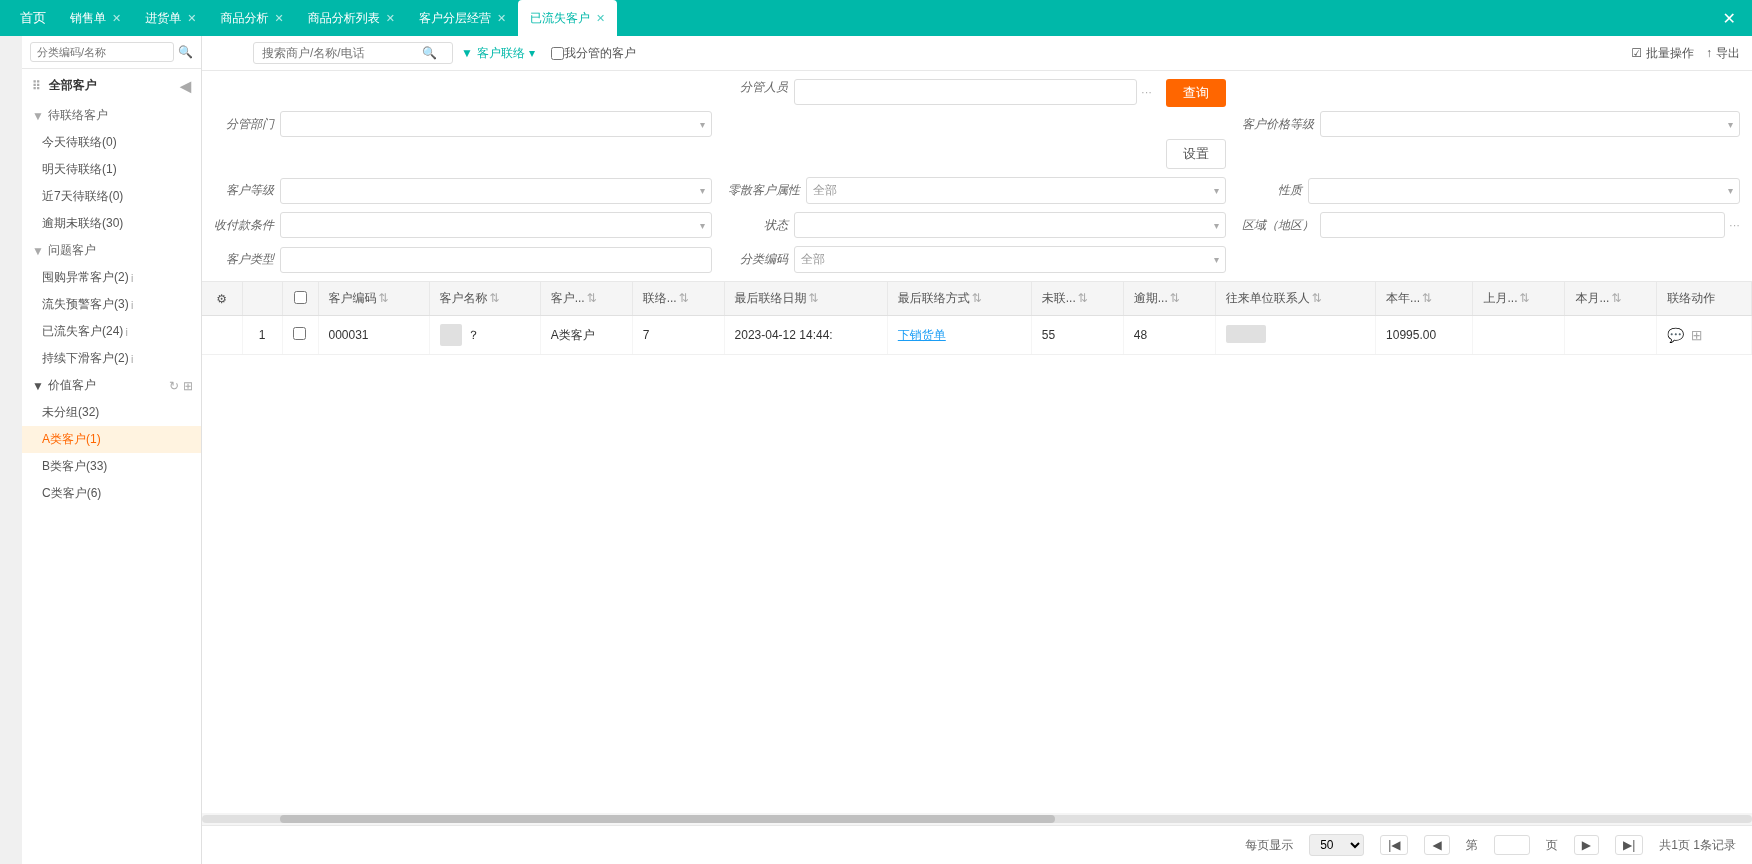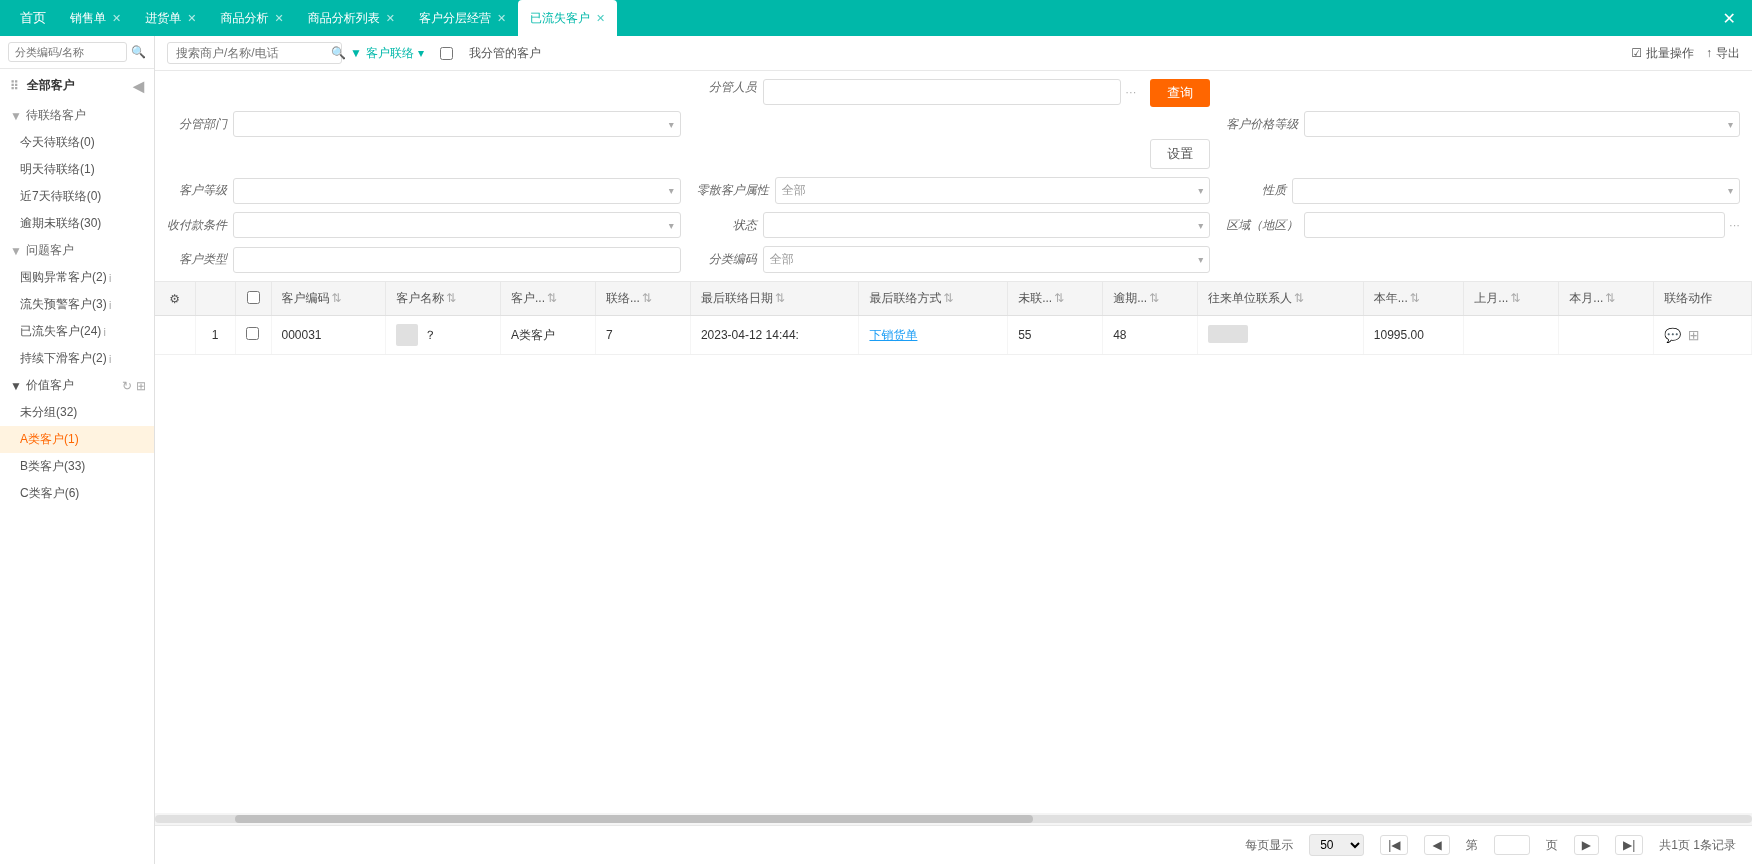--- a/index.html
+++ b/index.html
@@ -55,27 +55,28 @@
 
     
     .main-layout {
       display: flex;
       height: calc(864px - 36px);
       background: #f0f0f0;
     }
 
     
     .sidebar {
-      width: 155px;
+      width: 180px;
       background: #fff;
       border-right: 1px solid #e0e0e0;
       display: flex;
       flex-direction: column;
       overflow-y: auto;
       flex-shrink: 0;
+      margin-left: 22px;
     }
     .sidebar-search {
       display: flex;
       align-items: center;
       padding: 6px 8px;
       border-bottom: 1px solid #e8e8e8;
     }
     .sidebar-search input {
       border: 1px solid #ddd;
       border-radius: 3px;
@@ -171,41 +172,42 @@
       gap: 8px;
       border-bottom: 1px solid #e8e8e8;
       background: #fff;
     }
     .filter-search {
       display: flex;
       align-items: center;
       border: 1px solid #ddd;
       border-radius: 3px;
       padding: 3px 8px;
-      width: 175px;
+      width: 200px;
+      margin-left: 39px;
     }
     .filter-search input {
       border: none;
       outline: none;
       font-size: 12px;
       width: 160px;
       color: #999;
     }
     .filter-btn {
       display: flex;
       align-items: center;
       gap: 4px;
       color: #00b8a9;
       cursor: pointer;
       font-size: 12px;
     }
     .filter-checkbox {
       display: flex;
       align-items: center;
-      gap: 16px;
+      gap: 0;
       color: #555;
       font-size: 12px;
       margin-left: 8px;
     }
     .top-actions {
       margin-left: auto;
       display: flex;
       align-items: center;
       gap: 12px;
     }

